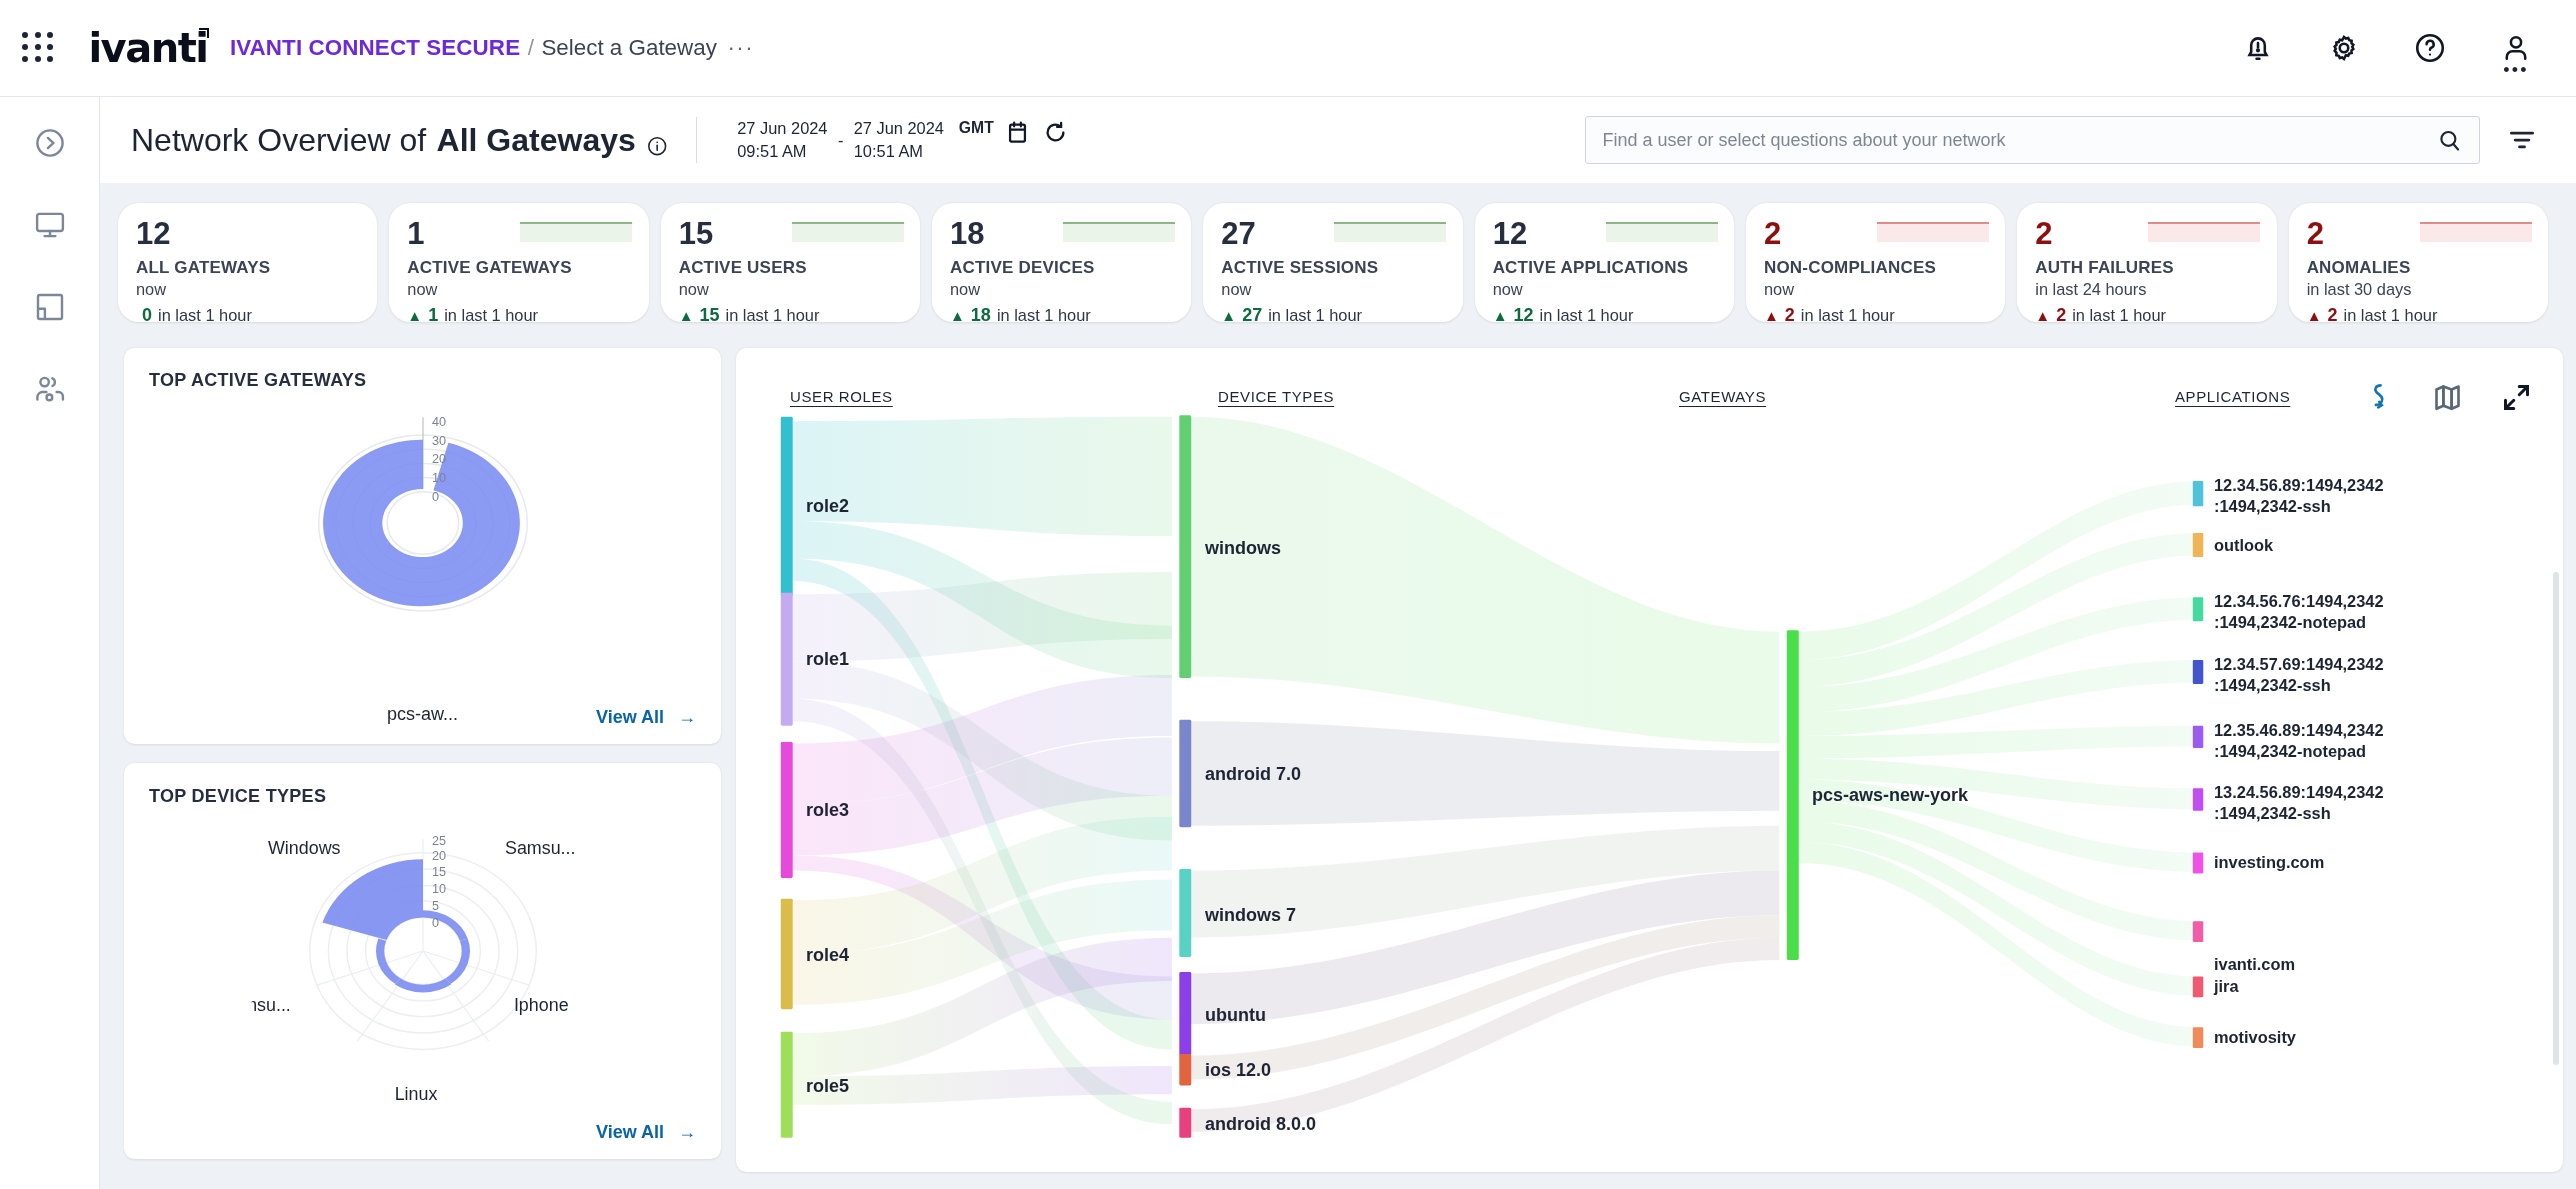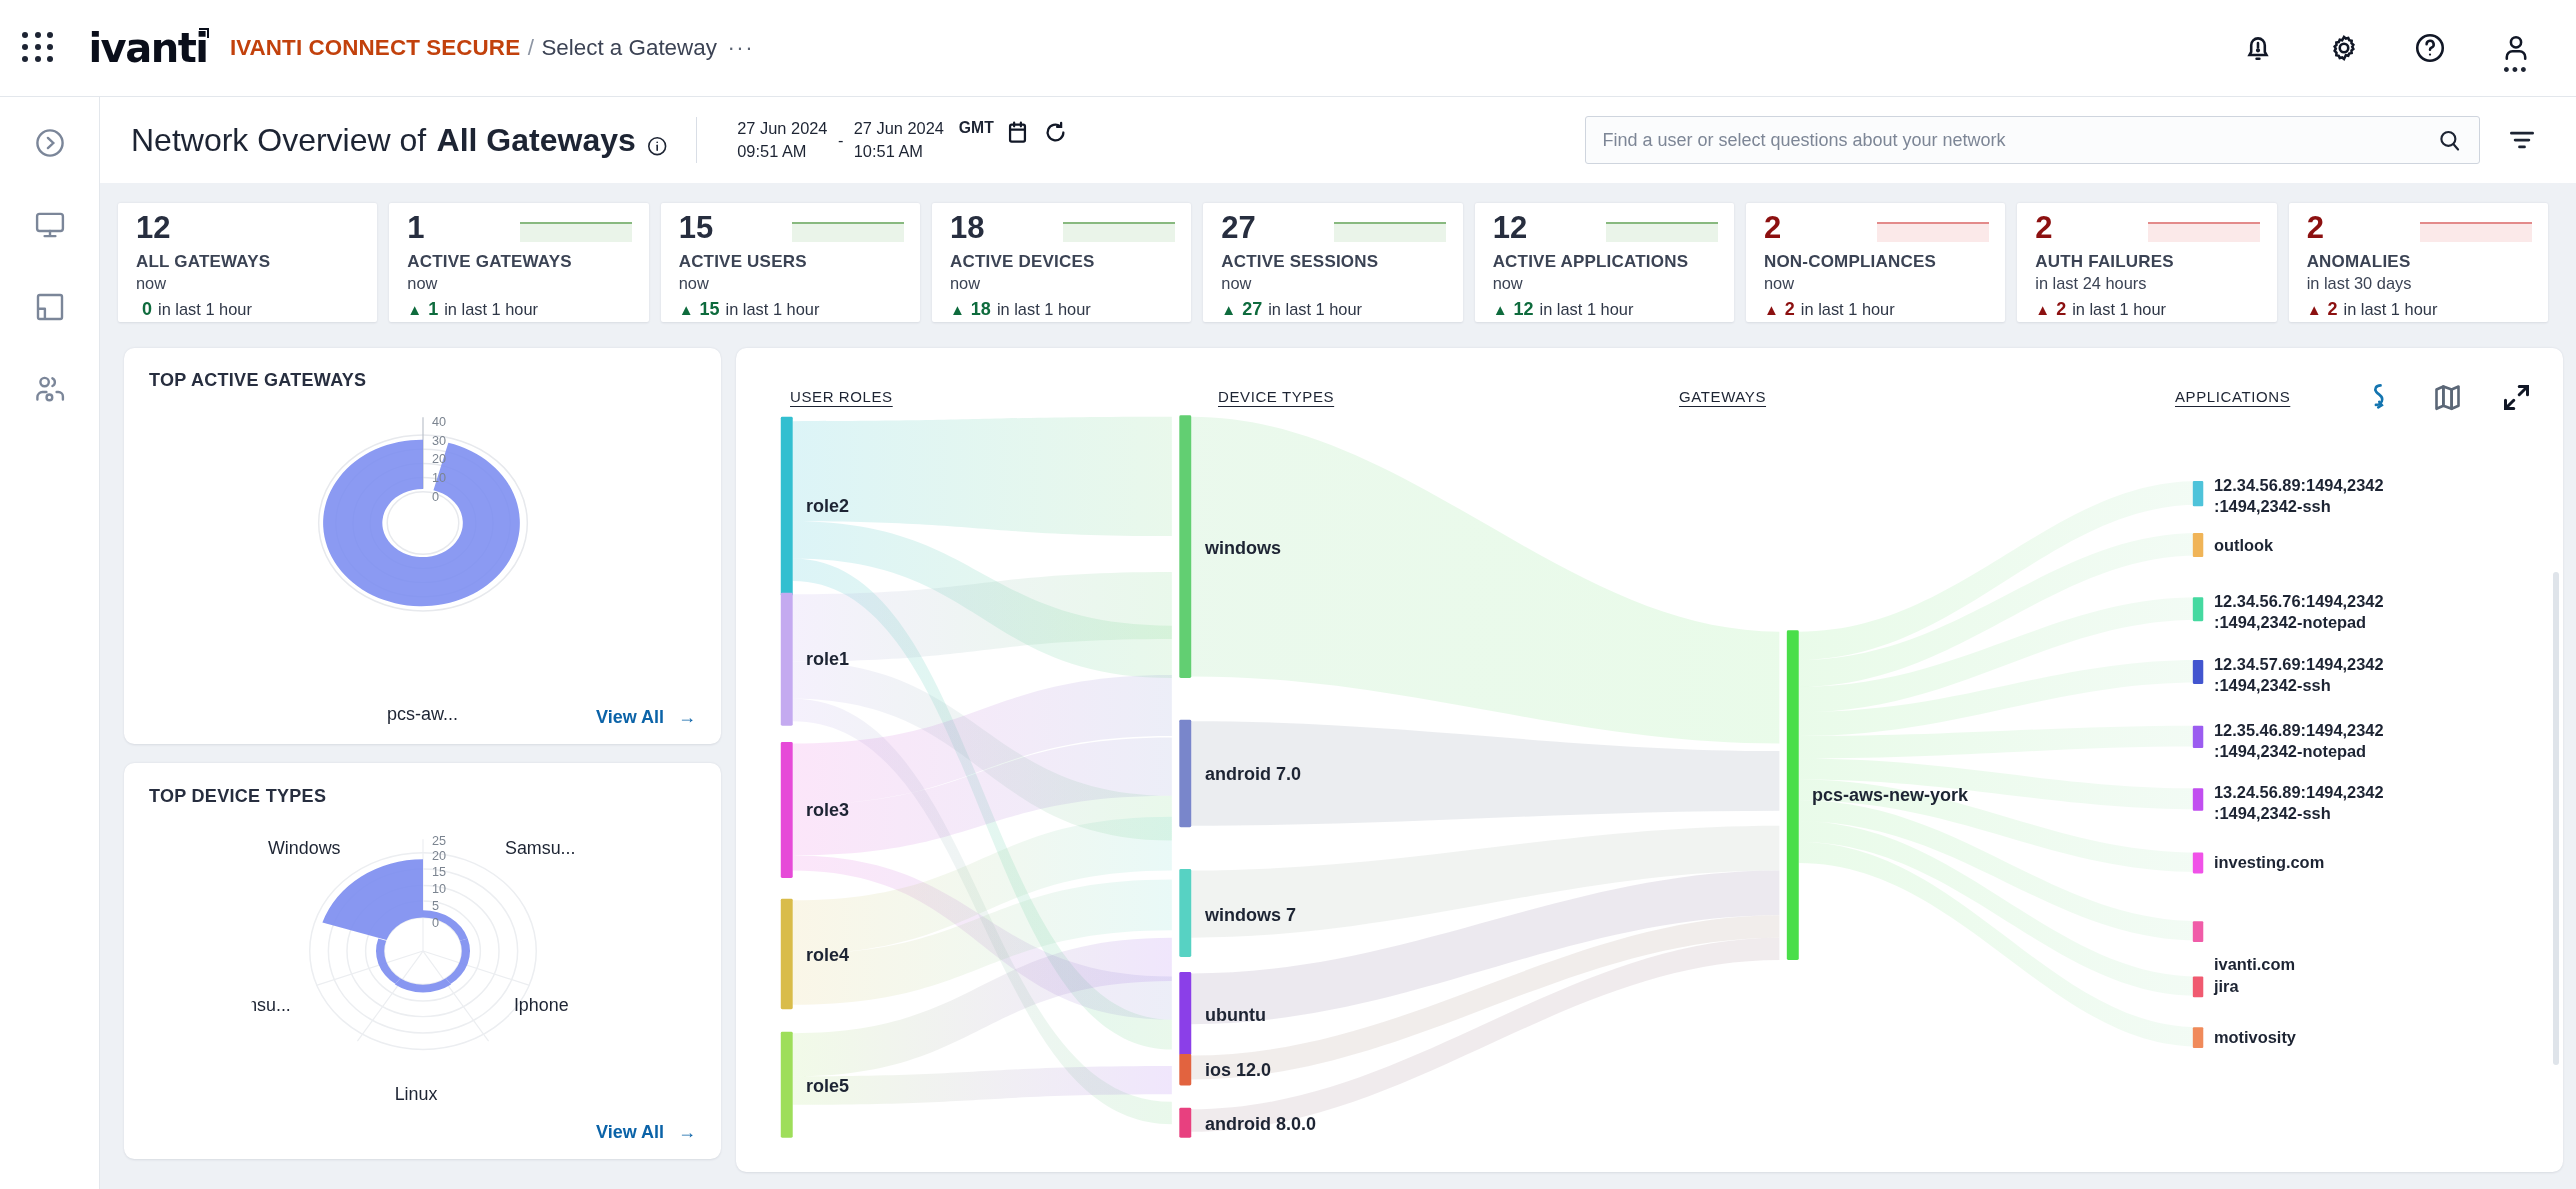--- a/index.html
+++ b/index.html
@@ -5,21 +5,21 @@
   * { box-sizing: border-box; margin:0; padding:0; }
   html,body { width:2576px; height:1189px; background:#eef1f5; font-family:"Liberation Sans", sans-serif; overflow:hidden; }
 
   
   .topbar { position:absolute; left:0; top:0; width:2576px; height:97px; background:#fff; display:flex; align-items:center; border-bottom:0.7px solid #e3e7ec; }
   .grid-icon { margin-left:22.4px; width:33px; height:33px; display:grid; grid-template-columns:repeat(3,1fr); grid-template-rows:repeat(3,1fr); gap:3.7px; }
   .grid-icon i { background:#1d2433; border-radius:50%; width:6px; height:6px; }
   .brand { margin-left:33px; font-size:40px; font-weight:700; color:#0a0e1a; letter-spacing:-1.5px; position:relative; font-family:"DejaVu Sans", sans-serif;}
   .brand .sq { position:absolute; right:-1.5px; top:3px; width:9.7px; height:9.7px; border:2.2px solid #0a0e1a; border-left:none; border-bottom:none; }
   .crumbs { margin-left:22.4px; display:flex; align-items:baseline; gap:7.5px; }
-  .crumb-app { font-size:22.4px; font-weight:700; color:#c2410c; letter-spacing:0.1px; }
+  .crumb-app { font-size:22.4px; font-weight:700; color:#6d28d9; letter-spacing:0.1px; }
   .crumb-sep { font-size:22.4px; color:#8d95a3; font-weight:300; }
   .crumb-sel { font-size:22.4px; color:#3c4354; }
   .crumb-dots { font-size:22.4px; color:#5b6372; letter-spacing:1.5px; margin-left:3px; }
   .topright { margin-left:auto; display:flex; align-items:center; gap:52px; margin-right:43px; }
   .ticon { width:34px; height:34px; color:#111726; position:relative; }
   .ticon svg { width:100%; height:100%; }
   .avatar-dots { position:absolute; left:50%; transform:translateX(-50%); bottom:-16.4px; font-size:18px; letter-spacing:2.2px; color:#1d2433; }
 
   
   .rail { position:absolute; left:0; top:97px; width:100px; height:1092px; background:#fff; border-right:0.7px solid #e3e7ec; padding-top:28px; display:flex; flex-direction:column; align-items:center; gap:46px; }
@@ -39,21 +39,21 @@
   .cal-ic,.refresh-ic { width:27px; height:27px; color:#111726; }
   .searchwrap { margin-left:auto; display:flex; align-items:center; gap:27px; margin-right:39px; }
   .searchbox { width:895px; height:48px; border:0.7px solid #cfd5de; border-radius:3px; background:#fbfcfd; display:flex; align-items:center; padding:0 16.4px;justify-content:flex-end; }
   .searchbox input { border:none; outline:none; background:transparent; font-size:18px; color:#1d2433; width:100%; font-family:"Liberation Sans", sans-serif; }
   .searchbox input::placeholder { color:#7d8696; }
   .s-ic { width:27px; height:27px; color:#1d2433; flex:none; }
   .filter-ic { width:30px; height:30px; color:#1d2433; }
 
   
   .kpirow { position:absolute; left:118px; top:203px; width:2430px; height:119px; display:flex; gap:12px; }
-  .kpi { flex:1; background:#fff; border-radius:2px; box-shadow:0 0.7px 2.2px rgba(20,30,55,.10); padding:9px 18px 0 18px; position:relative; }
+  .kpi { flex:1; background:#fff; border-radius:21px; box-shadow:0 0.7px 2.2px rgba(20,30,55,.10); padding:15px 18px 0 18px; position:relative; }
   .kpi .num { font-size:31px; font-weight:700; color:#272e3f; line-height:1; }
   .kpi.red .num { color:#8c1010; }
   .kpi .lbl { margin-top:9px; font-size:17px; font-weight:700; color:#3b4354; letter-spacing:0.2px; }
   .kpi .sub { font-size:16.4px; color:#3b4354; margin-top:1.5px; }
   .kpi .delta { margin-top:6px; font-size:16.4px; color:#2f3747; display:flex; align-items:center; gap:6px; }
   .kpi .delta .tri { color:#0e6b3d; font-size:15px; }
   .kpi .delta .dn { font-weight:700; color:#0e6b3d; font-size:18px; }
   .kpi.red .delta .tri, .kpi.red .delta .dn { color:#8c1010; }
   .spark { position:absolute; right:16.4px; top:19.4px; width:112px; height:19.4px; background:#eaf4e9; border-top:2.2px solid #88b97f; }
   .kpi.red .spark { background:#fbe9e9; border-top-color:#e38a8a; }

